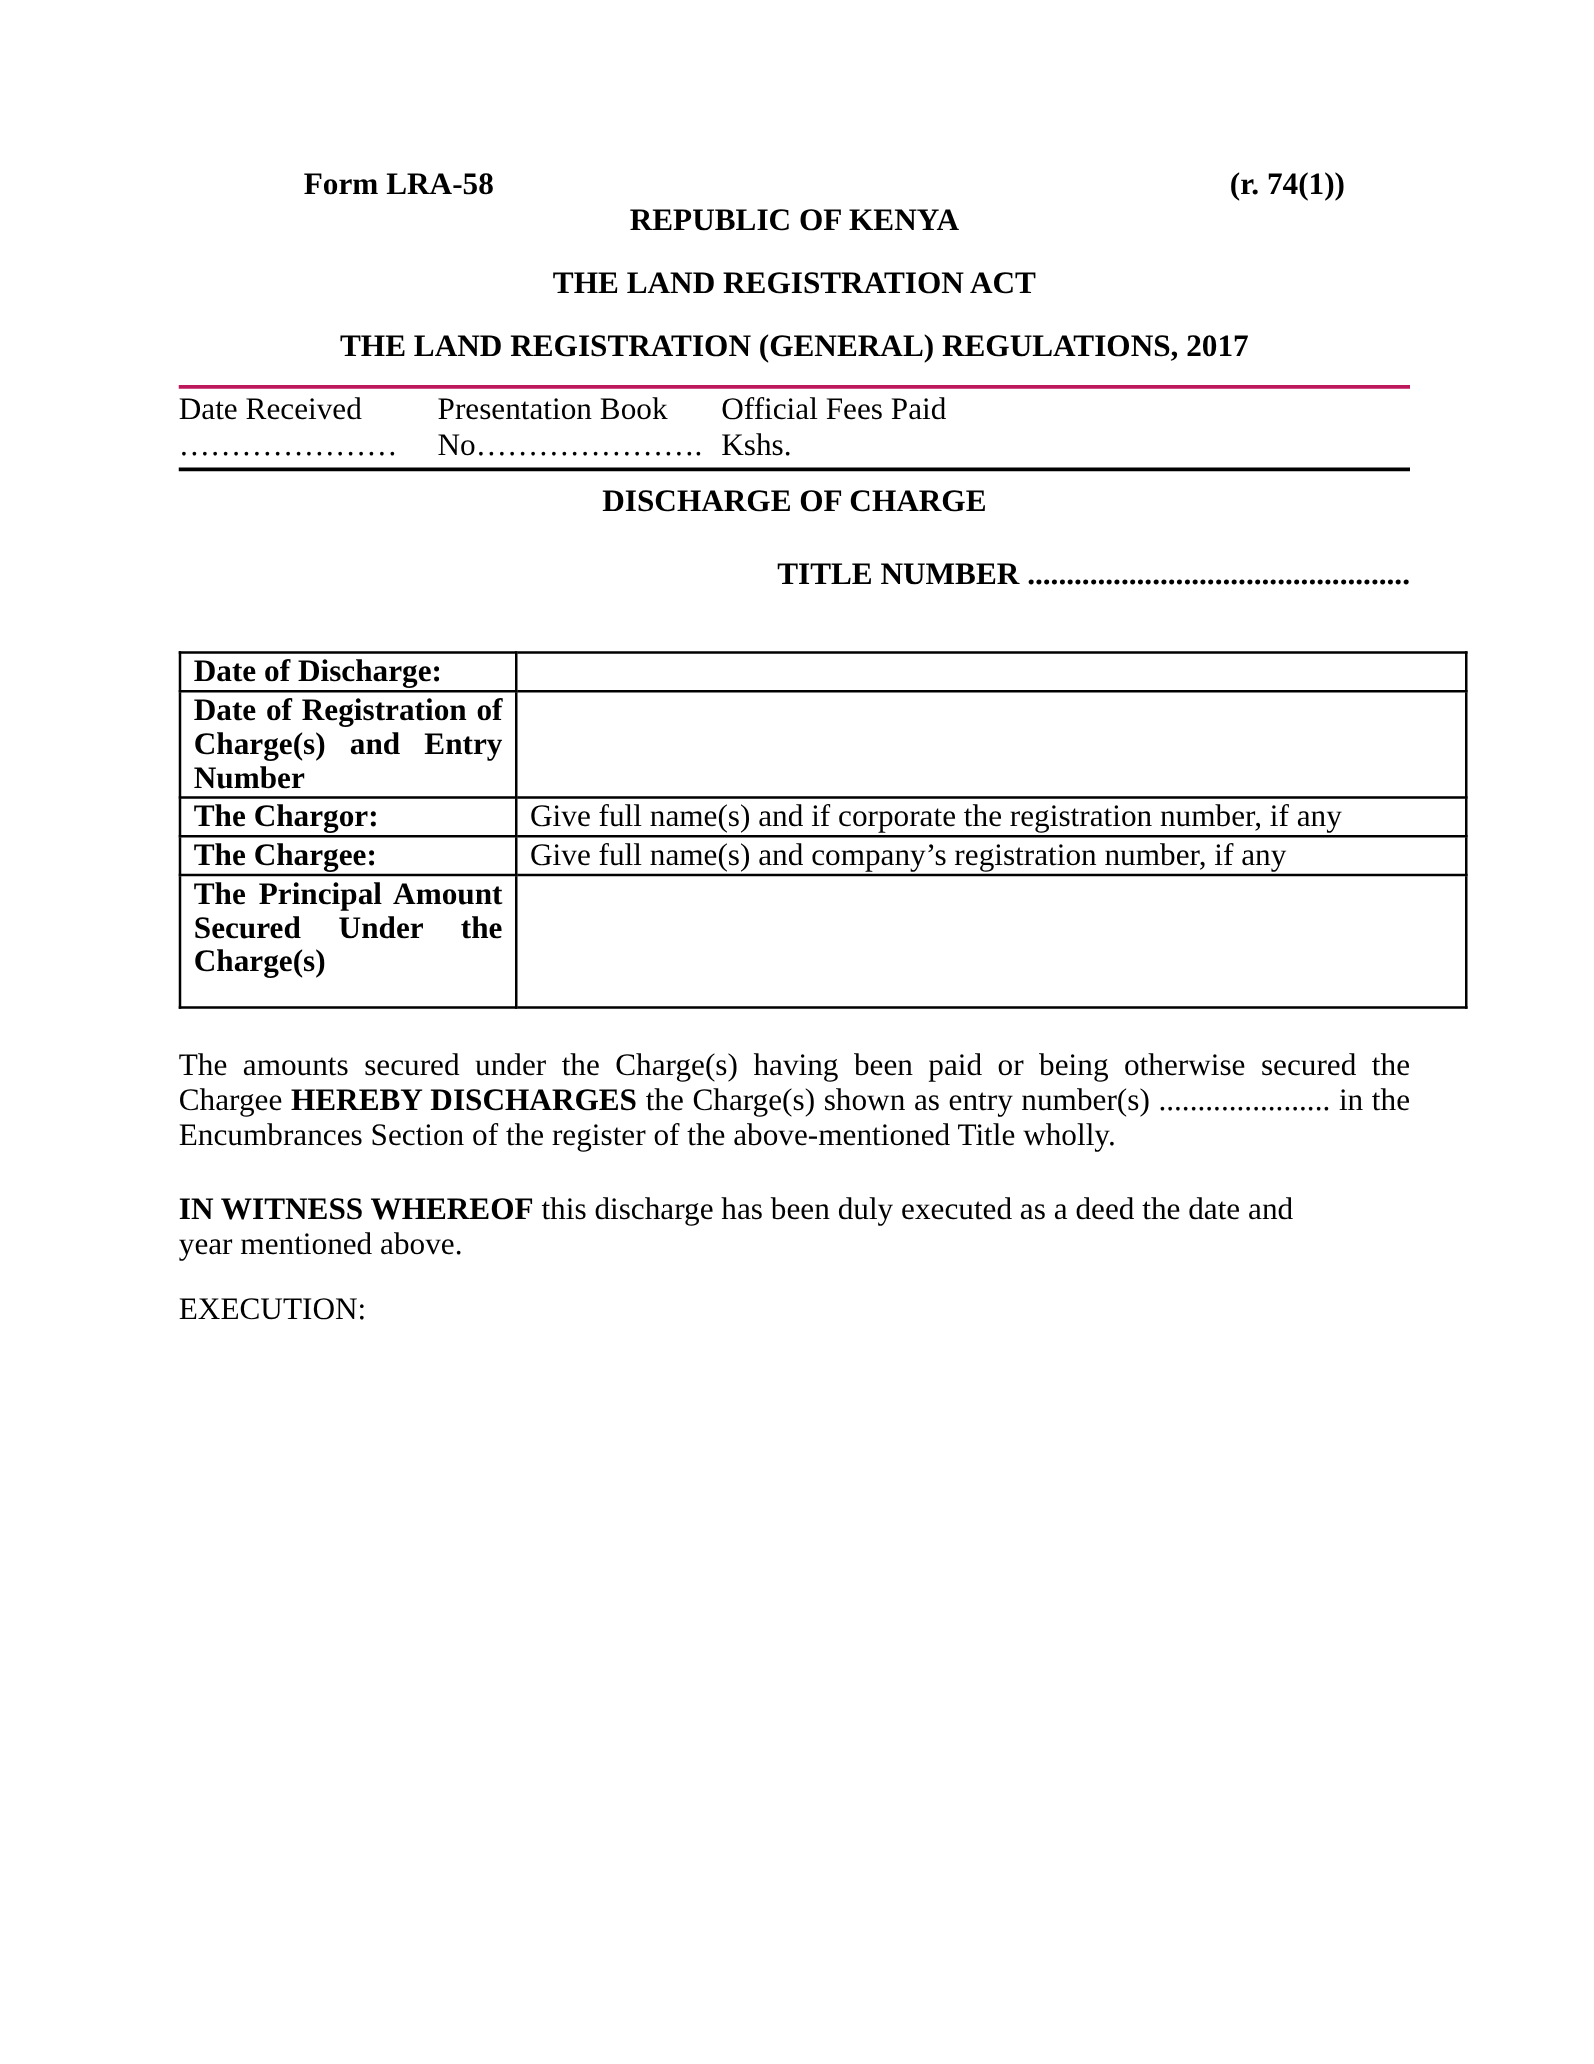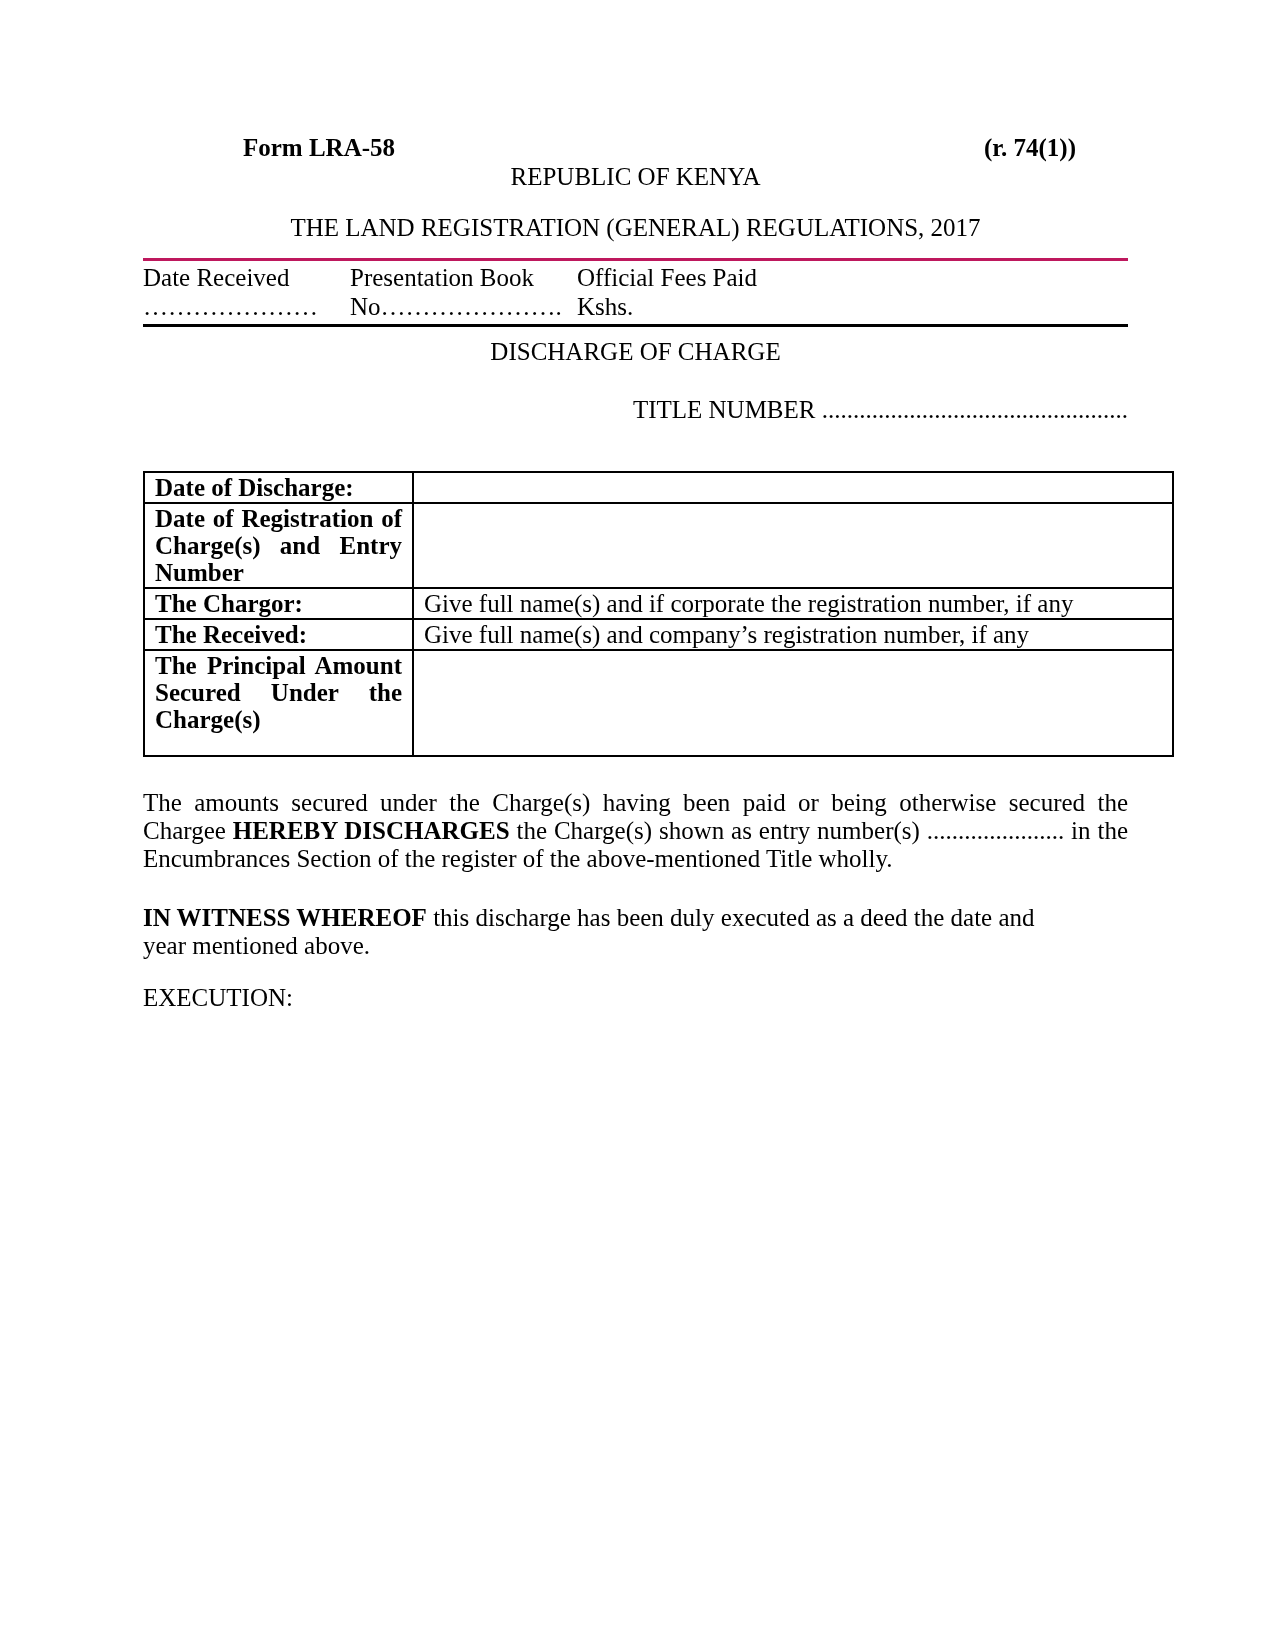--- a/index.html
+++ b/index.html
@@ -9,21 +9,21 @@
     background:#ffffff;
     font-family:"Liberation Serif","DejaVu Serif",serif;
     font-size:25px;color:#000;
     overflow:hidden;
   }
   .content{position:absolute;left:143px;top:133px;width:985px;}
   .hdr-line{display:flex;justify-content:space-between;line-height:29px;font-weight:bold;}
   .hdr-line .form-no{padding-left:100px;}
   .hdr-line .reg-ref{padding-right:52px;}
   .b{font-weight:bold;}
-  .heading{line-height:29px;font-weight:normal;text-align:center;}
+  .heading{line-height:29px;font-weight:bold;text-align:center;}
   .mt-act{margin-top:21px;}
   .mt-regs{margin-top:22px;}
 
   .office-use{
     margin-top:16px;
     border-top:3px solid #be185d;border-bottom:3px solid #000;
     padding:2px 0 3px 0;
     display:grid;grid-template-columns:207px 227px 1fr;
     line-height:29px;
   }
@@ -63,20 +63,21 @@
 
 <div class="page">
   <div class="content">
 
     <div class="hdr-line">
       <span class="form-no">Form LRA-58</span>
       <span class="reg-ref">(r. 74(1))</span>
     </div>
 
     <div class="heading">REPUBLIC OF KENYA</div>
+    <div class="heading mt-act">THE LAND REGISTRATION ACT</div>
     <div class="heading mt-regs">THE LAND REGISTRATION (GENERAL) REGULATIONS, 2017</div>
 
     <div class="office-use">
       <div>
         <span>Date Received</span>
         <span>…………………</span>
       </div>
       <div>
         <span>Presentation Book</span>
         <span>No………………….</span>
@@ -98,21 +99,21 @@
         </tr>
         <tr>
           <td class="lbl">Date of Registration of Charge(s) and Entry Number</td>
           <td class="val"></td>
         </tr>
         <tr>
           <td class="lbl">The Chargor:</td>
           <td class="val hint">Give full name(s) and if corporate the registration number, if any</td>
         </tr>
         <tr>
-          <td class="lbl">The Received:</td>
+          <td class="lbl">The Chargee:</td>
           <td class="val hint">Give full name(s) and company’s registration number, if any</td>
         </tr>
         <tr class="tall">
           <td class="lbl">The Principal Amount Secured Under the Charge(s)</td>
           <td class="val"></td>
         </tr>
       </tbody>
     </table>
 
     <div class="para"><span>The amounts secured under the Charge(s) having been paid or being otherwise secured the Chargee </span><span class="b">HEREBY DISCHARGES</span><span> the Charge(s) shown as entry number(s) ...................... in the Encumbrances Section of the register of the above-mentioned Title wholly.</span></div>

